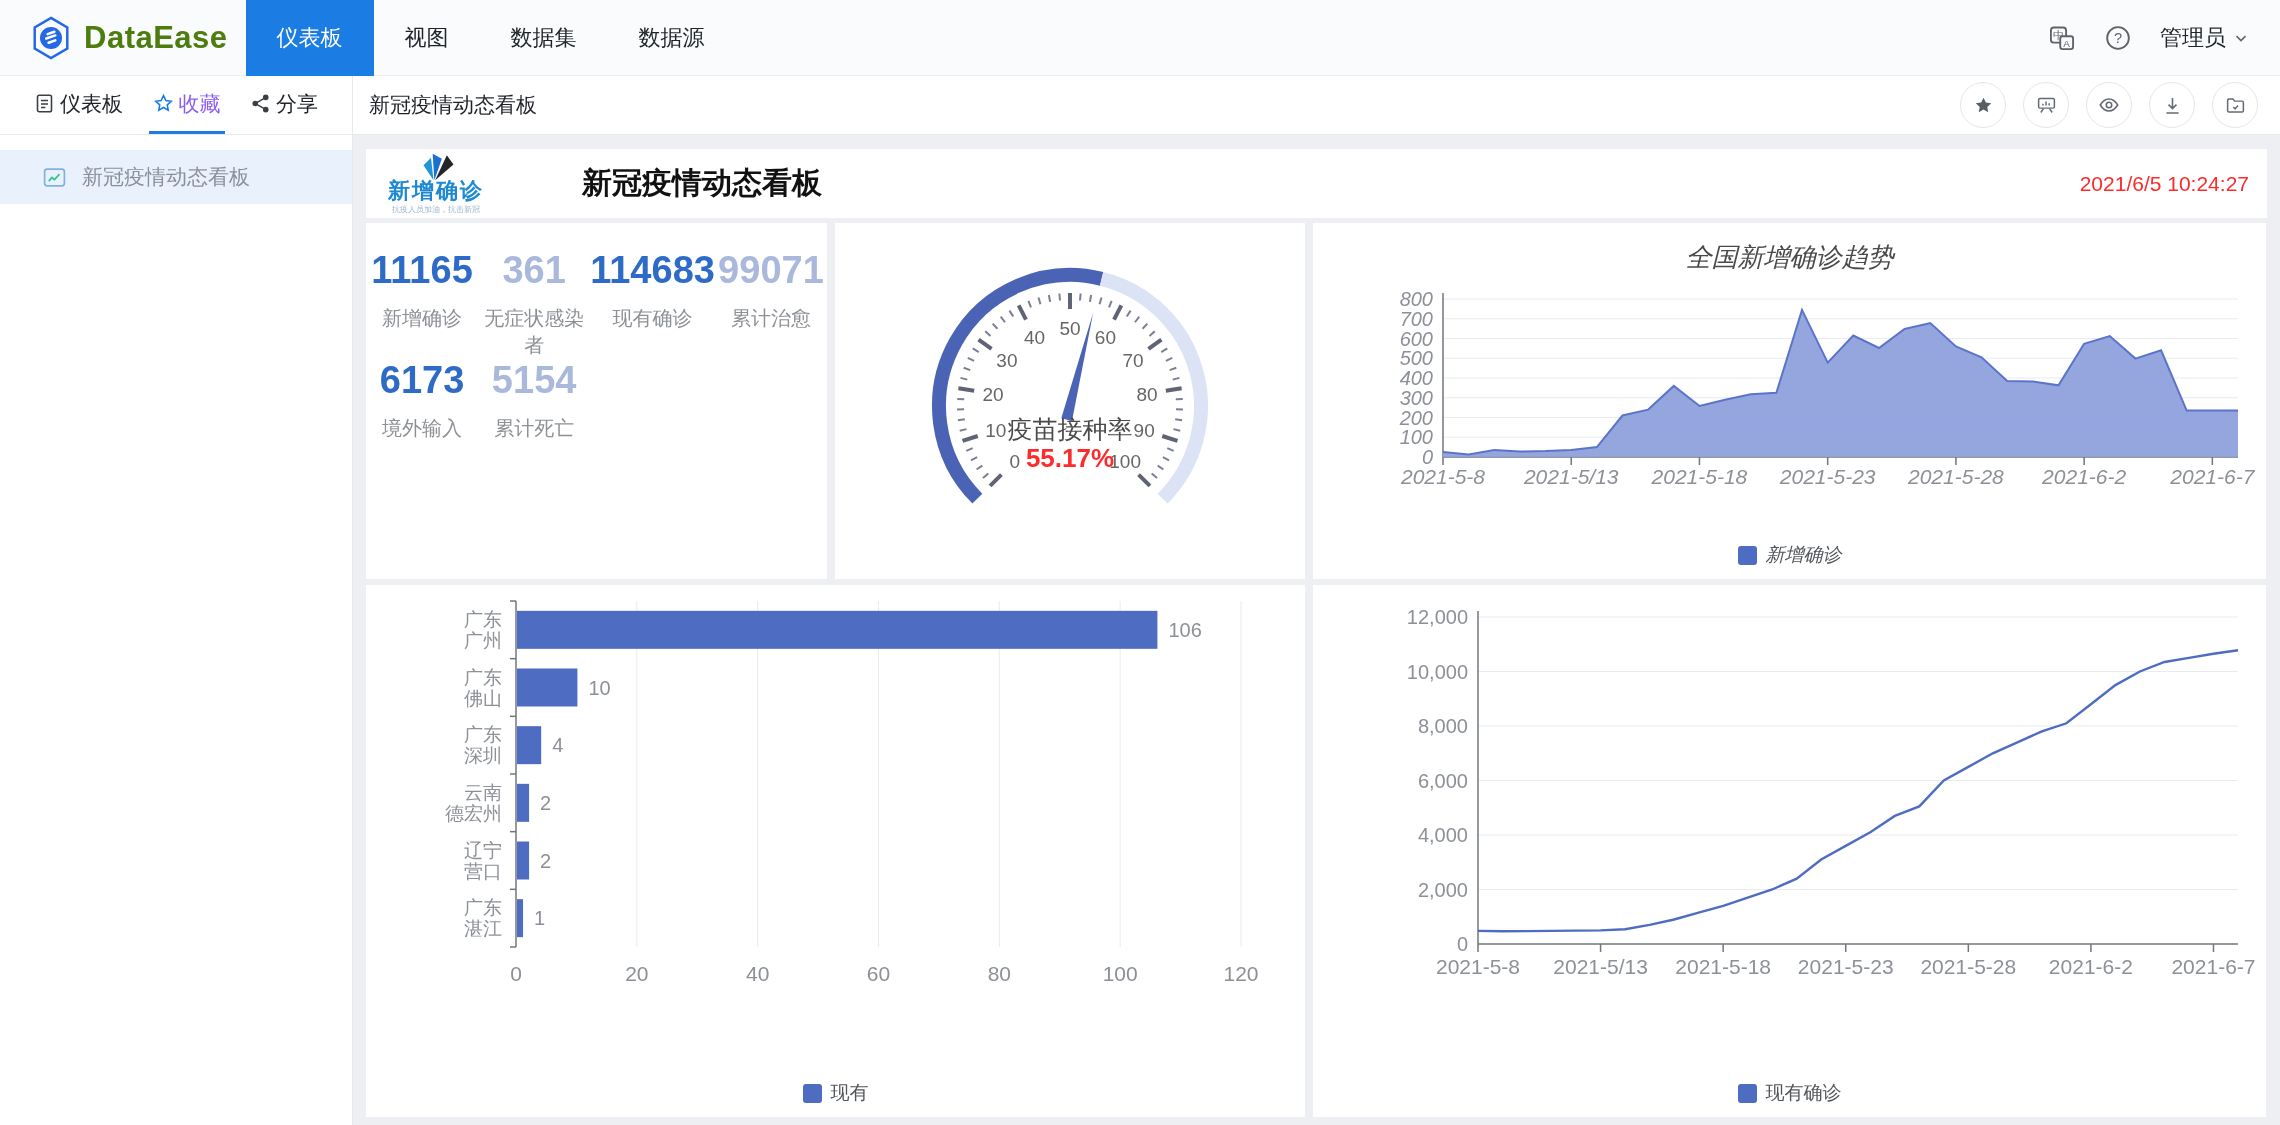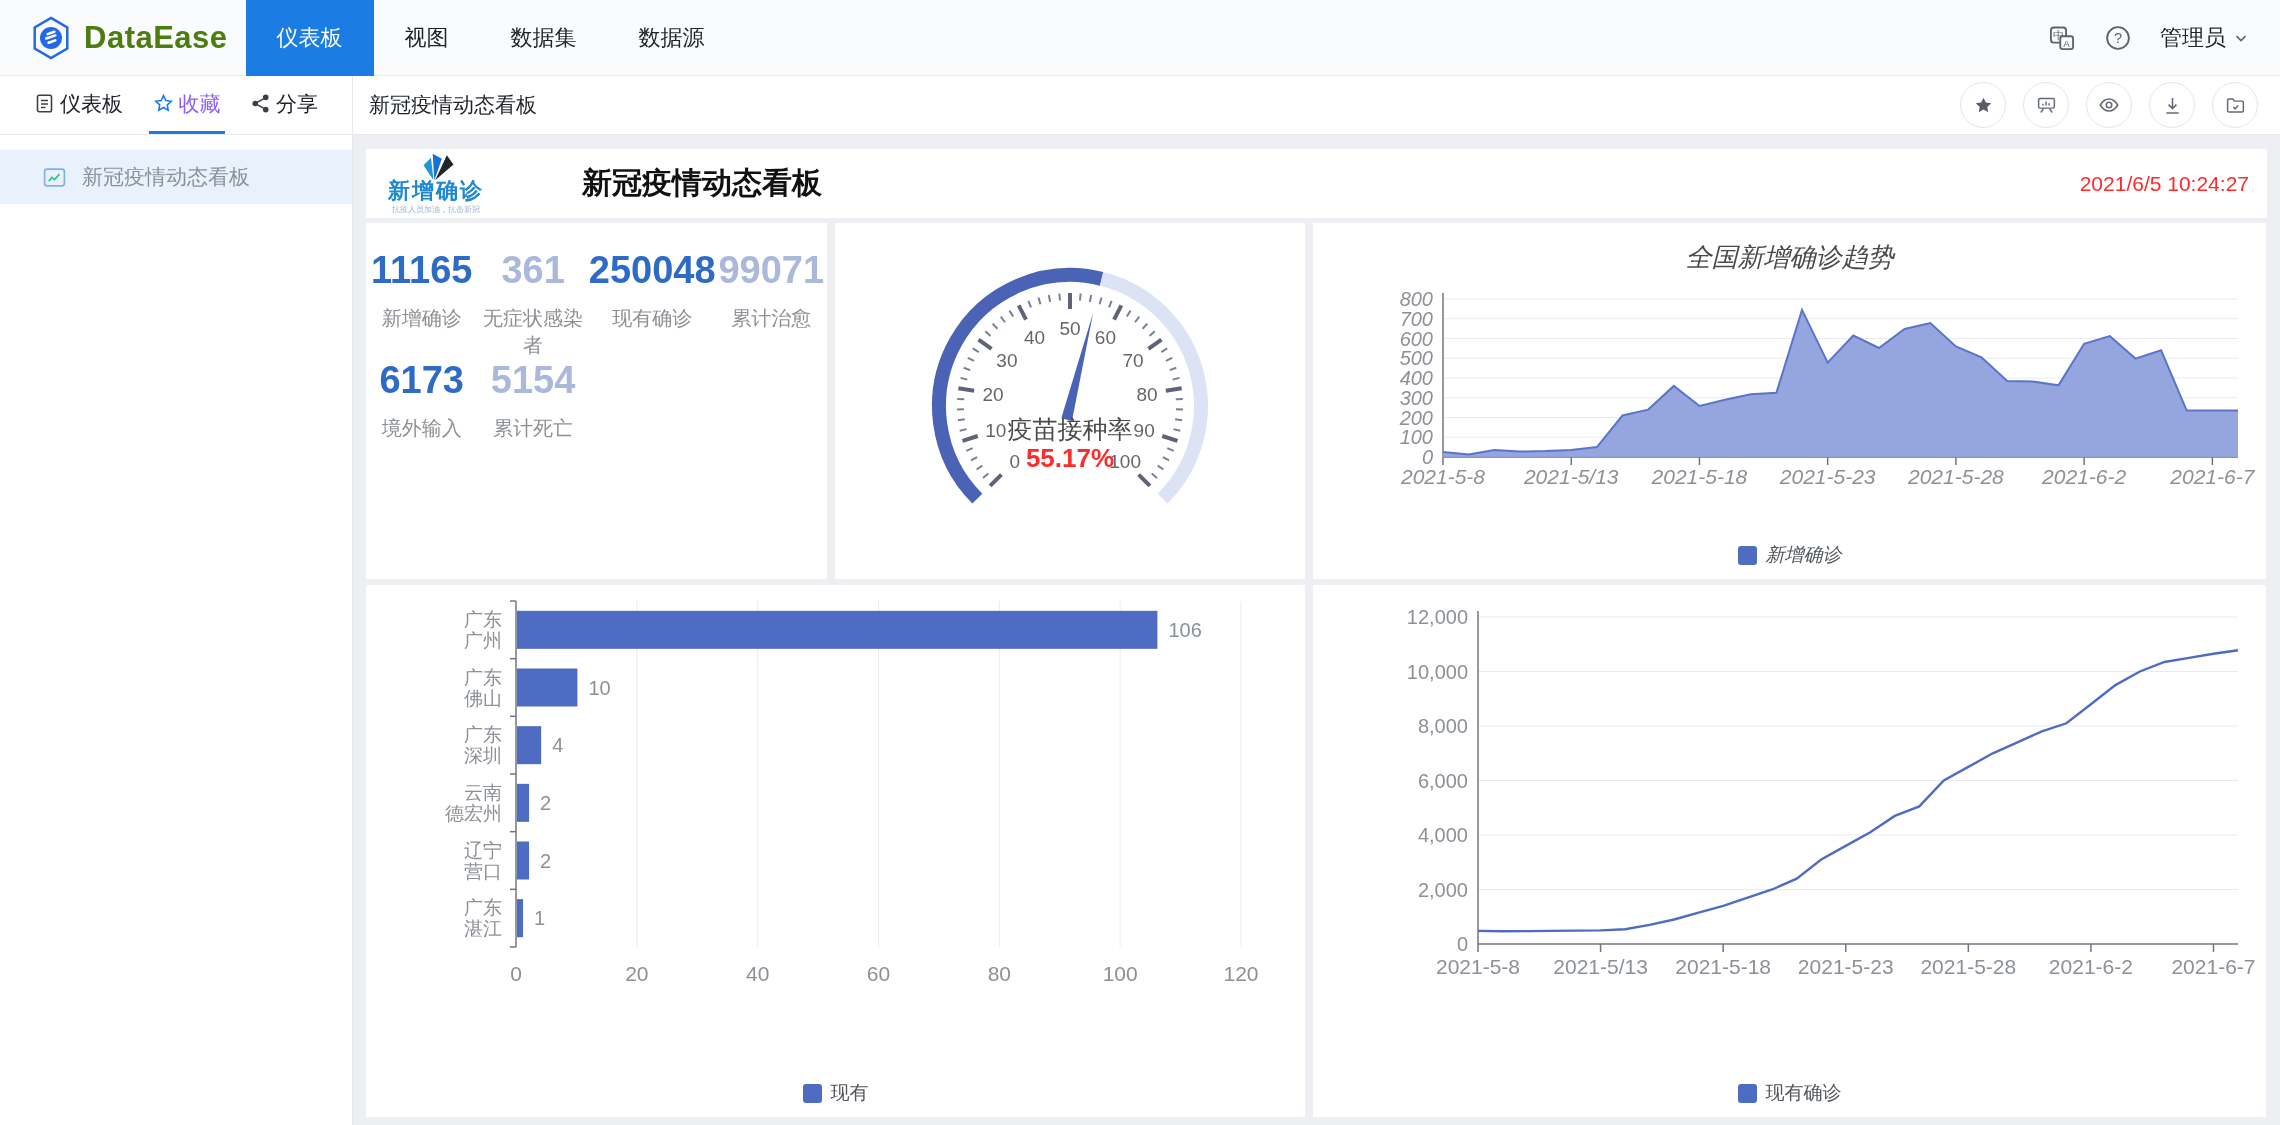--- a/index.html
+++ b/index.html
@@ -224,21 +224,21 @@
       <section class="panel stats">
         <div class="stat-cell">
           <div class="stat-value strong">11165</div>
           <div class="stat-label">新增确诊</div>
         </div>
         <div class="stat-cell">
           <div class="stat-value light">361</div>
           <div class="stat-label">无症状感染者</div>
         </div>
         <div class="stat-cell">
-          <div class="stat-value strong">250048</div>
+          <div class="stat-value strong">114683</div>
           <div class="stat-label">现有确诊</div>
         </div>
         <div class="stat-cell">
           <div class="stat-value light">99071</div>
           <div class="stat-label">累计治愈</div>
         </div>
         <div class="stat-cell">
           <div class="stat-value strong">6173</div>
           <div class="stat-label">境外输入</div>
         </div>

